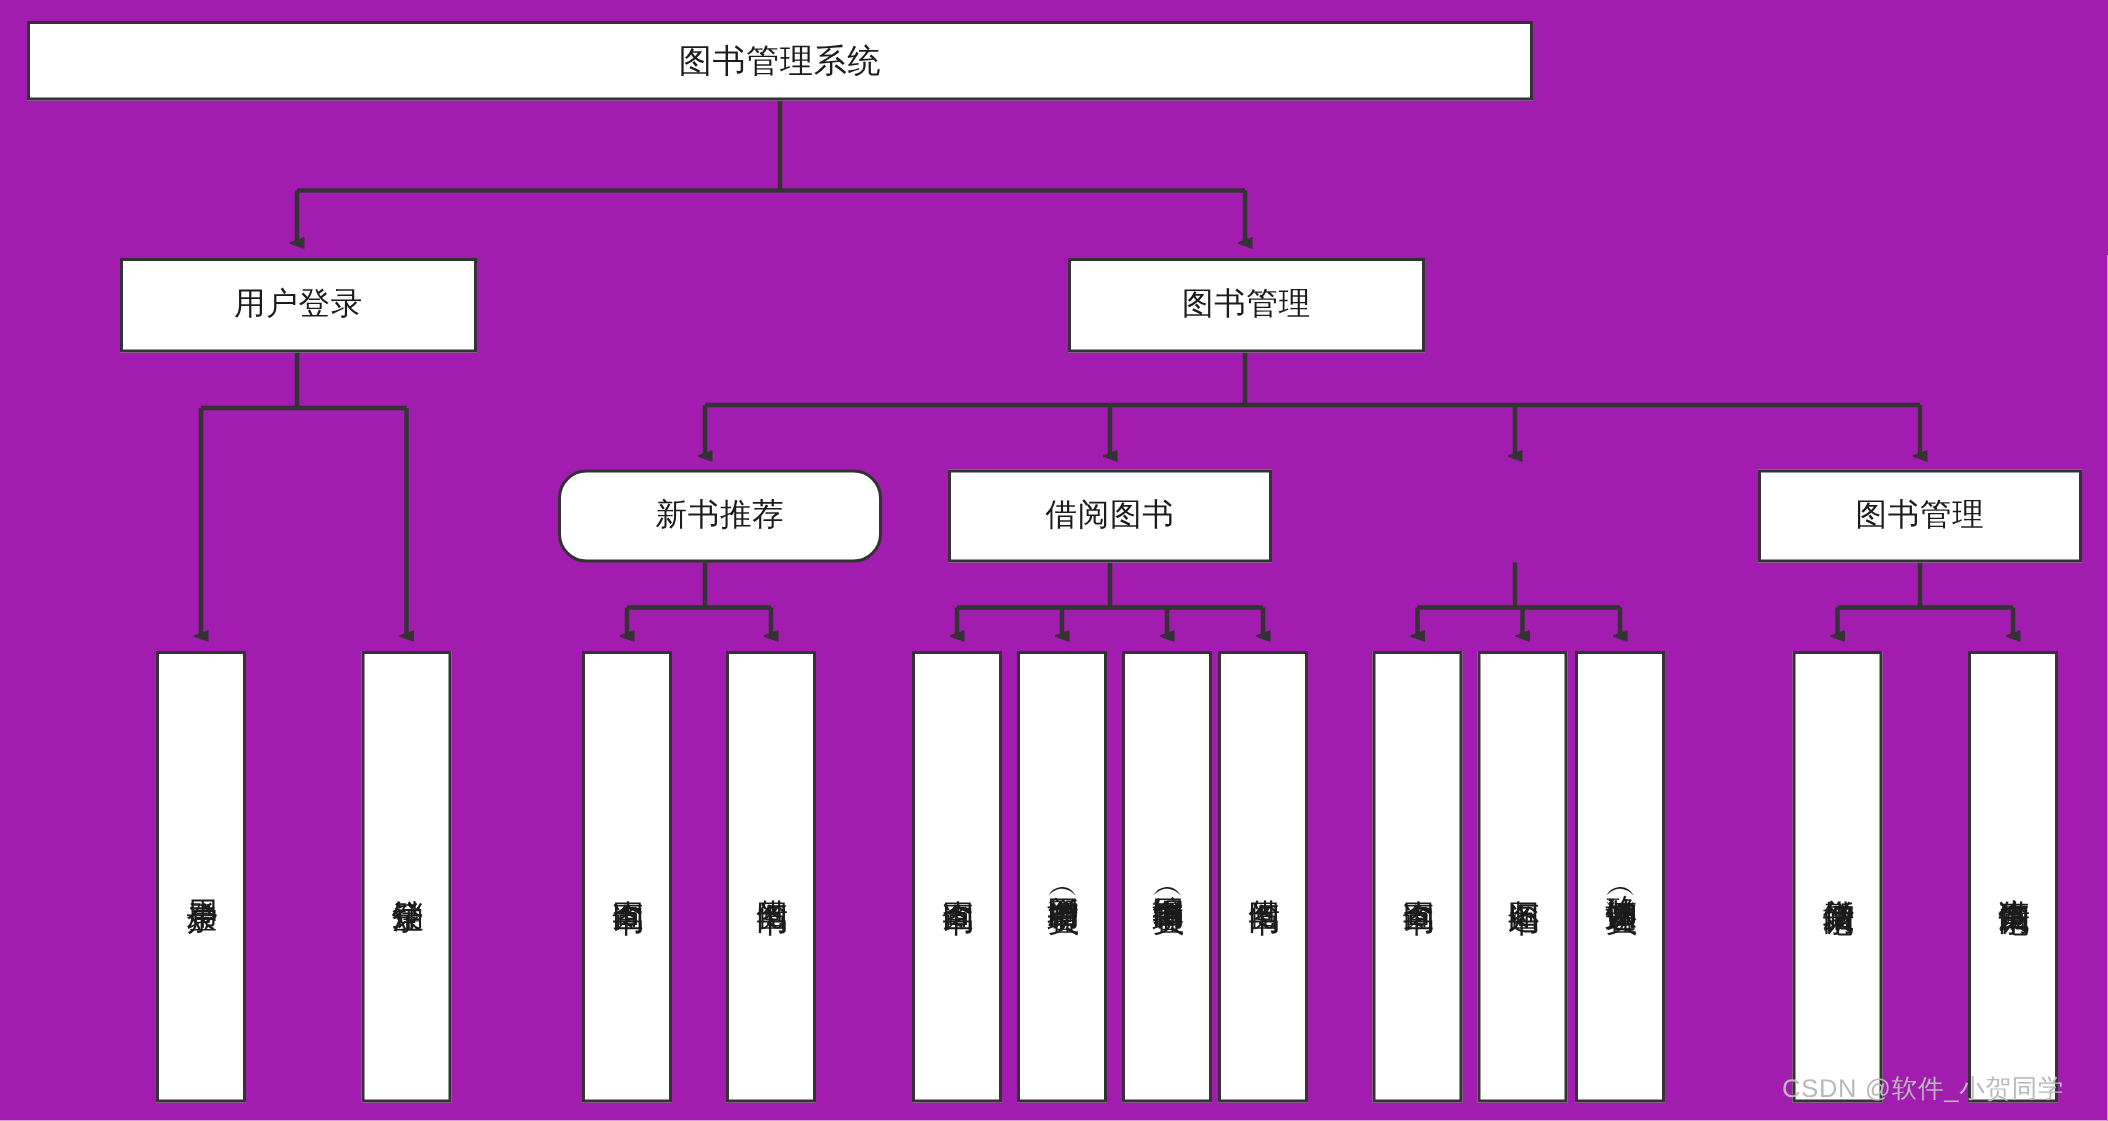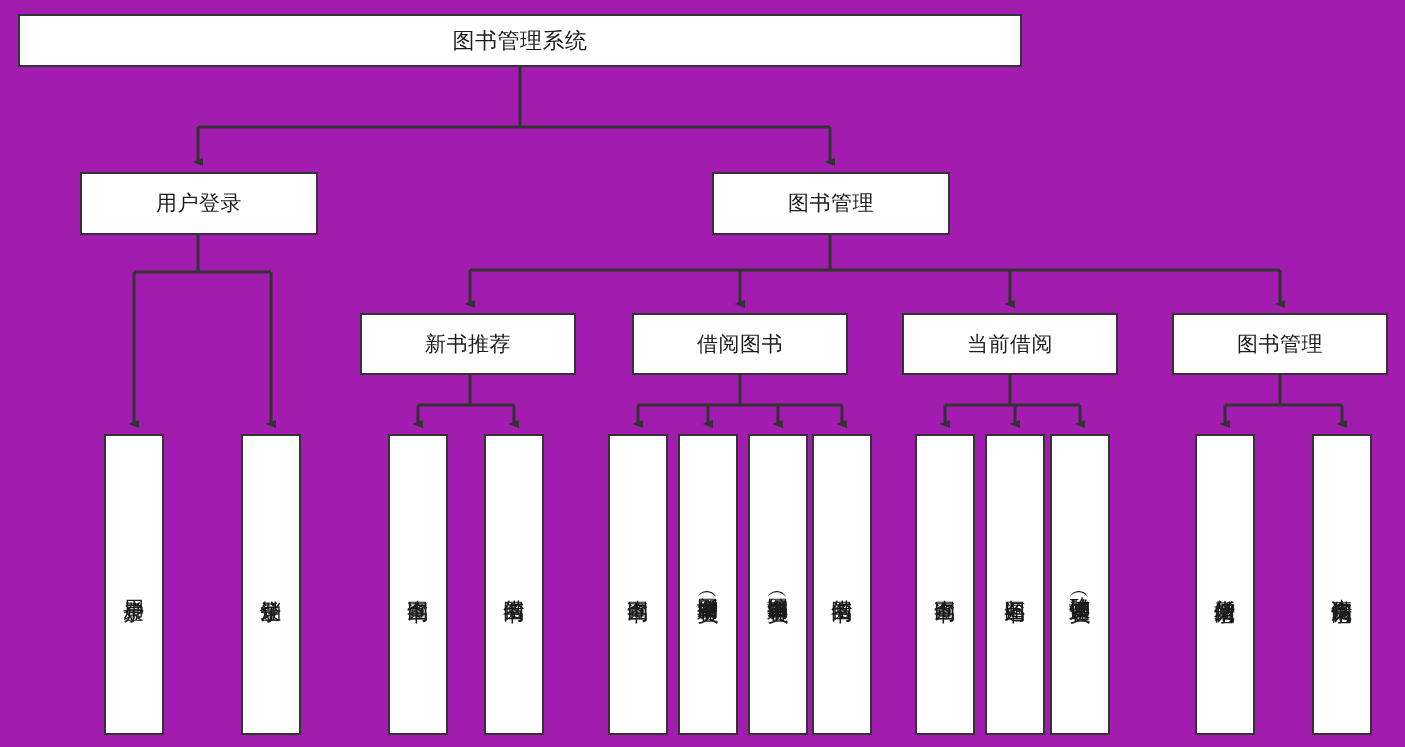--- a/index.html
+++ b/index.html
@@ -131,31 +131,28 @@
   </div>
 
   <div class="node horiz" style="left:80px; top:172px; width:238px; height:63px;">
     <span class="lbl">用户登录</span>
   </div>
 
   <div class="node horiz" style="left:712px; top:172px; width:238px; height:63px;">
     <span class="lbl">图书管理</span>
   </div>
 
-  <div class="node horiz" style="left:360px; top:313px; width:216px; height:62px;">
+  <div class="node horiz" style="left:372px; top:313px; width:216px; height:62px;border-radius:19px;">
     <span class="lbl">新书推荐</span>
   </div>
 
   <div class="node horiz" style="left:632px; top:313px; width:216px; height:62px;">
     <span class="lbl">借阅图书</span>
   </div>
 
-  <div class="node horiz" style="left:902px; top:313px; width:216px; height:62px;">
-    <span class="lbl">当前借阅</span>
-  </div>
 
   <div class="node horiz" style="left:1172px; top:313px; width:216px; height:62px;">
     <span class="lbl">图书管理</span>
   </div>
 
   <div class="node vert" style="left:104px; top:434px; width:60px; height:301px;">
     <span class="lbl">用户登录</span>
   </div>
 
   <div class="node vert" style="left:241px; top:434px; width:60px; height:301px;">
@@ -199,14 +196,15 @@
   </div>
 
   <div class="node vert" style="left:1195px; top:434px; width:60px; height:301px;">
     <span class="lbl">新增借阅记录</span>
   </div>
 
   <div class="node vert" style="left:1312px; top:434px; width:60px; height:301px;">
     <span class="lbl">查询借阅记录</span>
   </div>
 
+  <div class="watermark">CSDN @软件_小贺同学</div>
 
 </div>
 
 </body></html>

